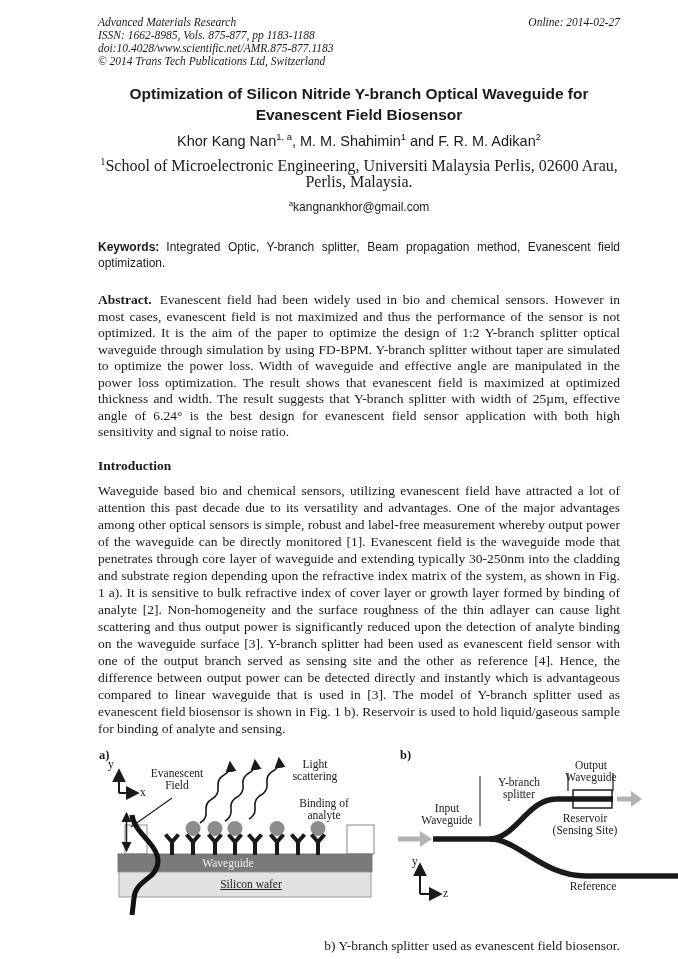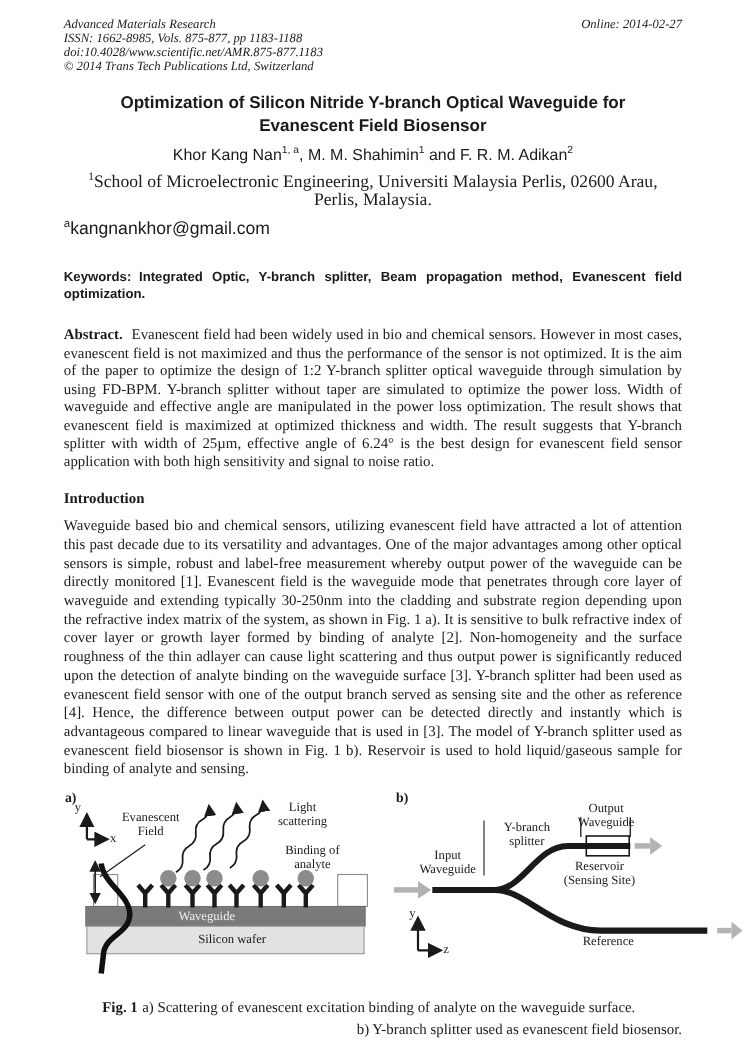--- a/index.html
+++ b/index.html
@@ -1,42 +1,42 @@
 <!DOCTYPE html>
 <html><head>
 <meta charset="utf-8">
 <style>
   html,body { margin:0; padding:0; }
   body {
     width:678px; height:959px; background:#ffffff; color:#1a1a1a;
     font-family:"Liberation Serif", serif; position:relative; overflow:hidden;
   }
-  .page { padding:16px 58px 0 58px; }
+  .page { padding:16px 58px 0 58px;margin-left:40px; }
 
   
   .hdr { display:flex; justify-content:space-between; align-items:flex-start;
          font-style:italic; font-size:11.5px; line-height:13px; }
   .hdr-left div { white-space:nowrap; }
   .hdr-right { white-space:nowrap; }
 
   
   .title { text-align:center; font-family:"Liberation Sans", sans-serif; font-weight:bold;
            font-size:15.5px; line-height:21px; margin:15px auto 0; max-width:548px; }
   .authors { text-align:center; font-family:"Liberation Sans", sans-serif;
              font-size:14.5px; margin-top:8px; }
   .authors .sep { white-space:pre; }
   sup { font-size:65%; line-height:0; }
   .affil { text-align:center; font-family:Liberation Serif, serif;
            font-size:16px; line-height:16px; margin:9px auto 0; max-width:555px; }
-  .email { font-family:"Liberation Sans", sans-serif;
-           font-size:16px; margin-top:10px; }
+  .email { text-align:center; font-family:"Liberation Sans", sans-serif;
+           font-size:12px; margin-top:10px; }
 
   
   .kw { font-family:"Liberation Sans", sans-serif; font-size:12px; line-height:16px;
-        text-align:justify; margin-top:25px;font-weight:bold; }
+        text-align:justify; margin-top:25px; }
   .kw b { padding-right:7px; }
   .abs { font-size:13.5px; line-height:16.5px; text-align:justify; margin-top:21px; }
   .abs b { padding-right:8px; }
   .sec-h { font-size:13.5px; font-weight:bold; margin-top:17px; }
   .para { font-size:13.5px; line-height:17px; text-align:justify; margin-top:8px; }
 
   
   .figure-row { position:relative; height:178px; margin-top:12px; margin-left:-23px; width:640px; }
   .panel { position:absolute; top:0; height:175px; }
   .panel-a { left:0; width:310px; }
@@ -143,21 +143,21 @@
           <path d="M174,70 Q181,66 180,58 T186,46 T192,34 T198,22 T204,10" marker-end="url(#maA)"></path>
         </g>
       </svg>
       <span class="flabel fb" style="left:24px; top:0;">a)</span>
       <span class="flabel" style="left:33px; top:9px;">y</span>
       <span class="flabel" style="left:65px; top:37px;">x</span>
       <span class="flabel" style="left:70px; top:18px; width:64px;">Evanescent Field</span>
       <span class="flabel" style="left:211px; top:9px; width:58px;text-align:center;">Light scattering</span>
       <span class="flabel" style="left:219px; top:48px; width:60px;">Binding of analyte</span>
       <span class="flabel wg-label" style="left:43px; top:108px; width:220px;">Waveguide</span>
-      <span class="flabel" style="left:44px; top:129px; width:264px;">Silicon wafer</span>
+      <span class="flabel" style="left:44px; top:129px; width:264px;text-decoration:underline;">Silicon wafer</span>
     </div>
 
     <div class="panel panel-b">
       <svg width="325" height="175" viewBox="0 0 325 175">
         <defs>
           <marker id="maB" viewBox="0 0 10 10" refX="8" refY="5" markerWidth="7" markerHeight="7" orient="auto-start-reverse">
             <path d="M0,0 L10,5 L0,10 z" fill="#1a1a1a"></path>
           </marker>
         </defs>
 
@@ -192,19 +192,16 @@
       <span class="flabel" style="left:102px; top:27px; width:54px;">Y-branch splitter</span>
       <span class="flabel" style="left:172px; top:10px; width:58px;">Output Waveguide</span>
       <span class="flabel" style="left:153px; top:63px; width:84px;">Reservoir (Sensing Site)</span>
       <span class="flabel" style="left:172px; top:131px; width:62px;">Reference</span>
       <span class="flabel" style="left:22px; top:106px;">y</span>
       <span class="flabel" style="left:53px; top:138px;">z</span>
     </div>
   </div>
 
   <div class="caption">
-    <div>
-      <b>Fig. 1</b><span>a) Scattering of evanescent excitation binding of analyte on the waveguide surface.</span>
-    </div>
     <div class="l2">b) Y-branch splitter used as evanescent field biosensor.</div>
   </div>
 
 </div>
 
 </body></html>

